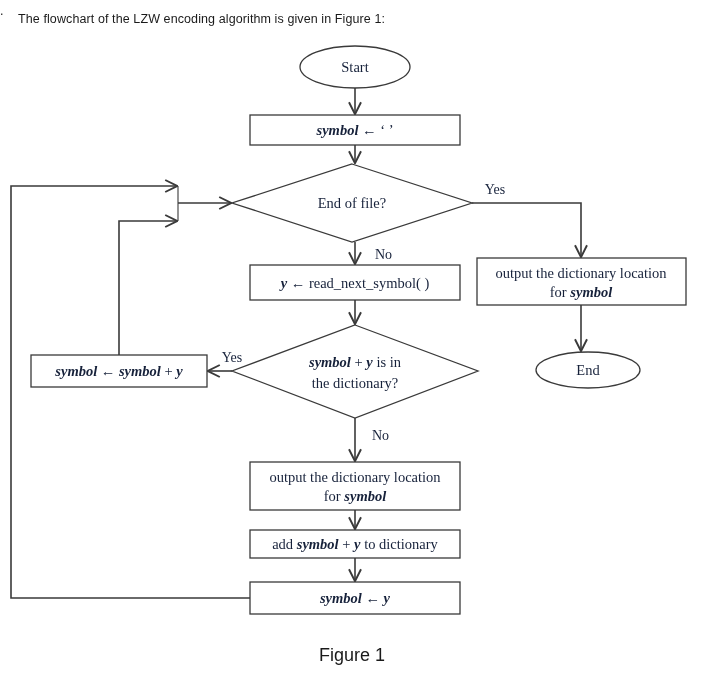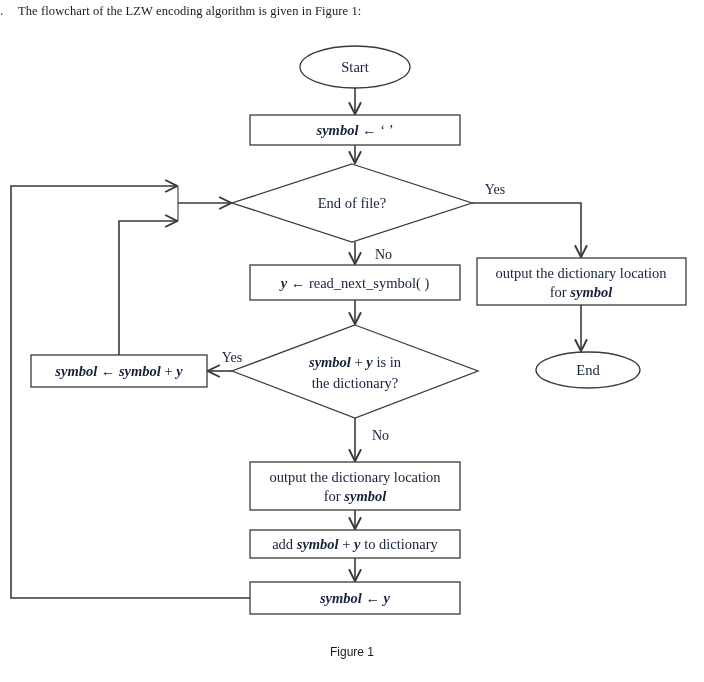--- a/index.html
+++ b/index.html
@@ -3,24 +3,24 @@
 <meta charset="utf-8">
 <style>
   html,body{margin:0;padding:0;background:#ffffff;}
   body{width:704px;height:682px;position:relative;overflow:hidden;
        font-family:"Liberation Serif",serif;color:#1a1a1a;}
 
   .intro{position:absolute;left:0;top:4px;width:704px;
          font-family:"Liberation Sans",sans-serif;font-size:12.5px;
          color:#1a1a1a;letter-spacing:0.1px;}
   .intro .bullet{position:absolute;left:0px;top:0;}
-  .intro .txt{position:absolute;left:18px;top:0;white-space:nowrap;font-family:Liberation Serif, serif;}
+  .intro .txt{position:absolute;left:18px;top:8px;white-space:nowrap;}
 
   .caption{position:absolute;left:0;top:645px;width:704px;text-align:center;
-           font-family:"Liberation Sans",sans-serif;font-size:12px;color:#1a1a1a;}
+           font-family:"Liberation Sans",sans-serif;font-size:18px;color:#1a1a1a;}
 
   svg.chart{position:absolute;left:0;top:0;width:704px;height:682px;}
 
   .node-text{font-family:"Liberation Serif",serif;font-size:14.5px;fill:#16213a;}
   .node-text .bi{font-weight:bold;font-style:italic;}
   .edge-label{font-family:"Liberation Serif",serif;font-size:14px;fill:#16213a;}
 
   svg line, svg polyline, svg path.conn{stroke:#3a3a3a;stroke-width:1.6px;fill:none;}
   svg .shape{stroke:#3a3a3a;stroke-width:1.3px;fill:#ffffff;}
   svg .thinline{stroke:#3a3a3a;stroke-width:1.1px;fill:none;}

